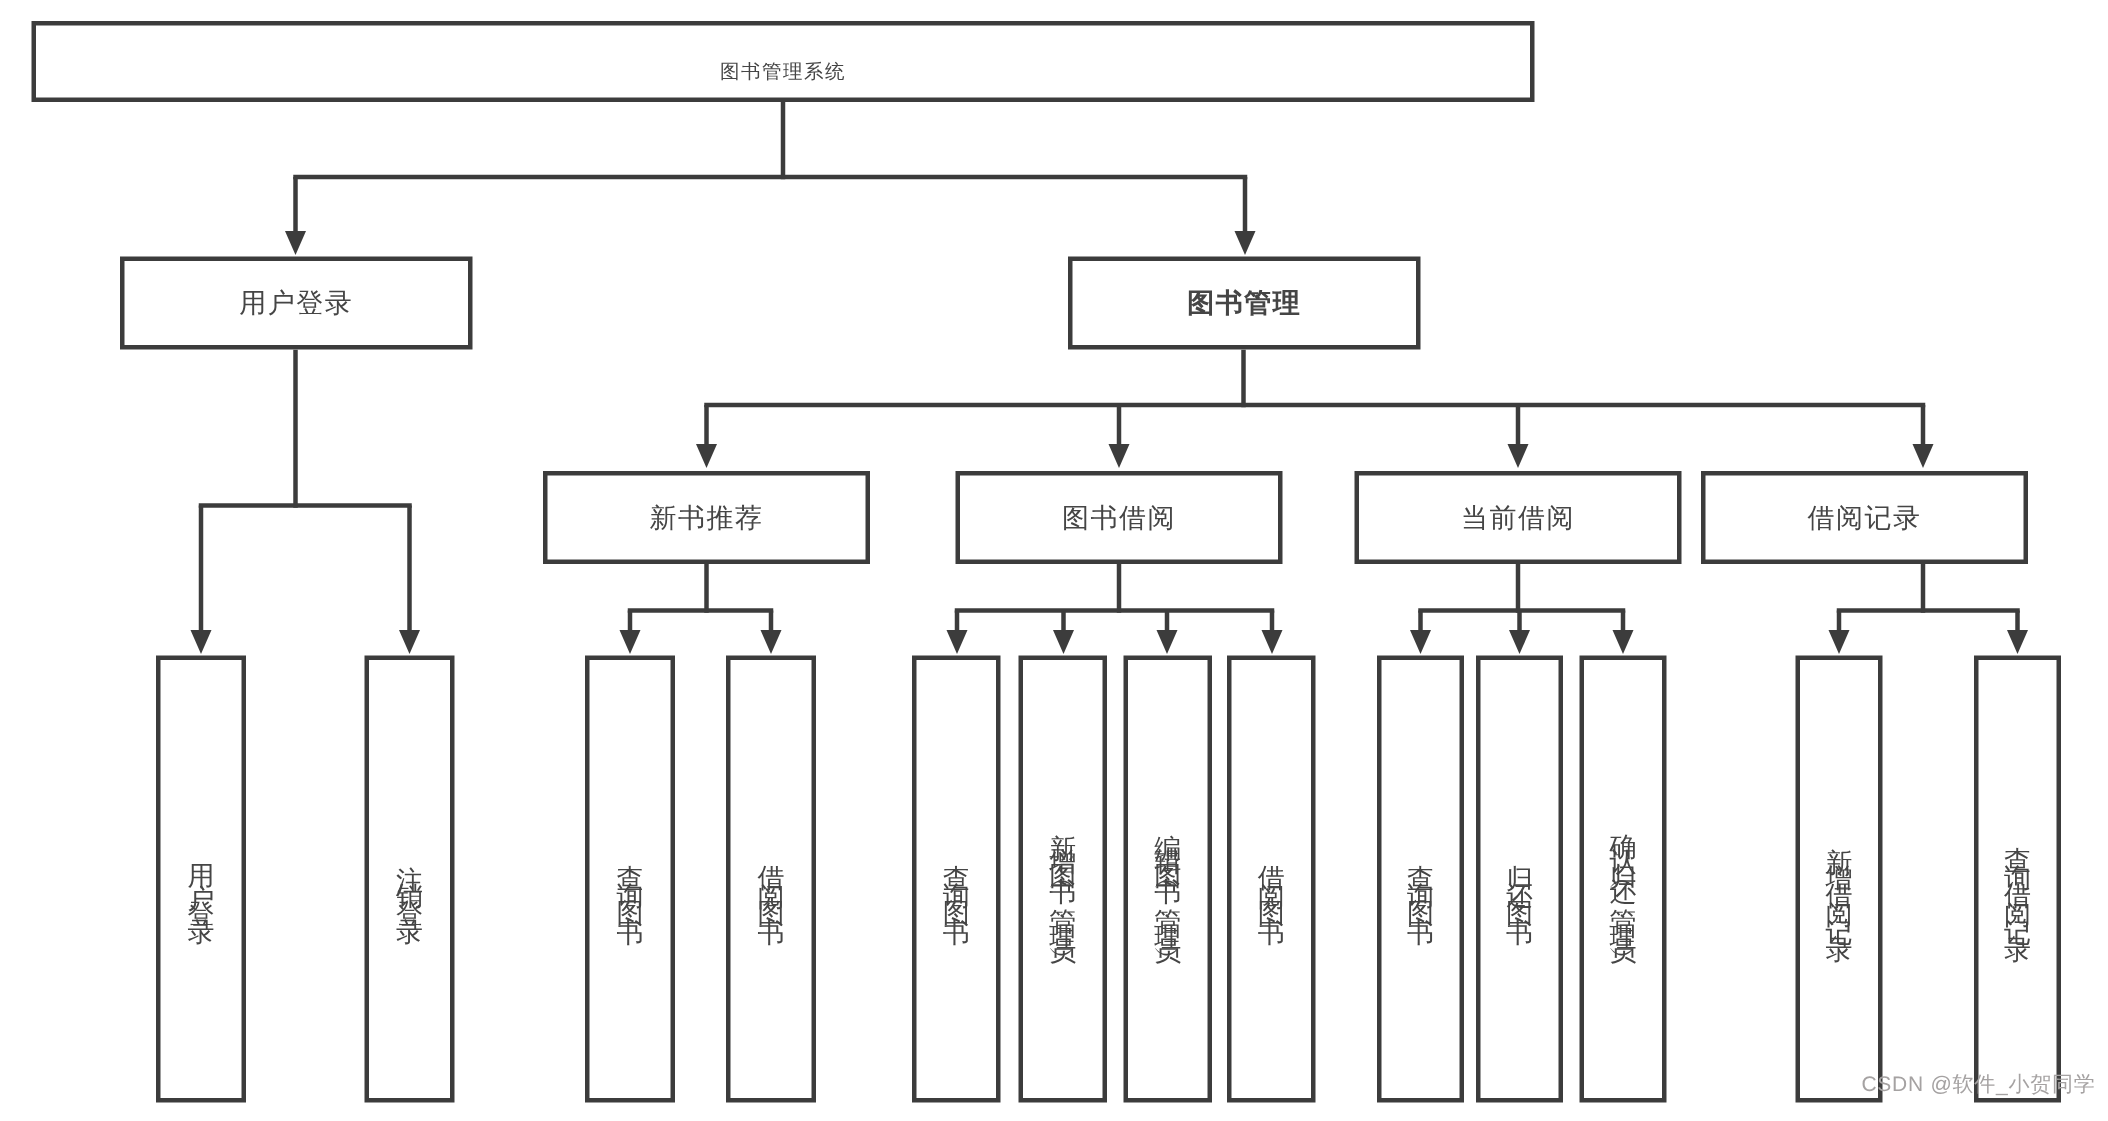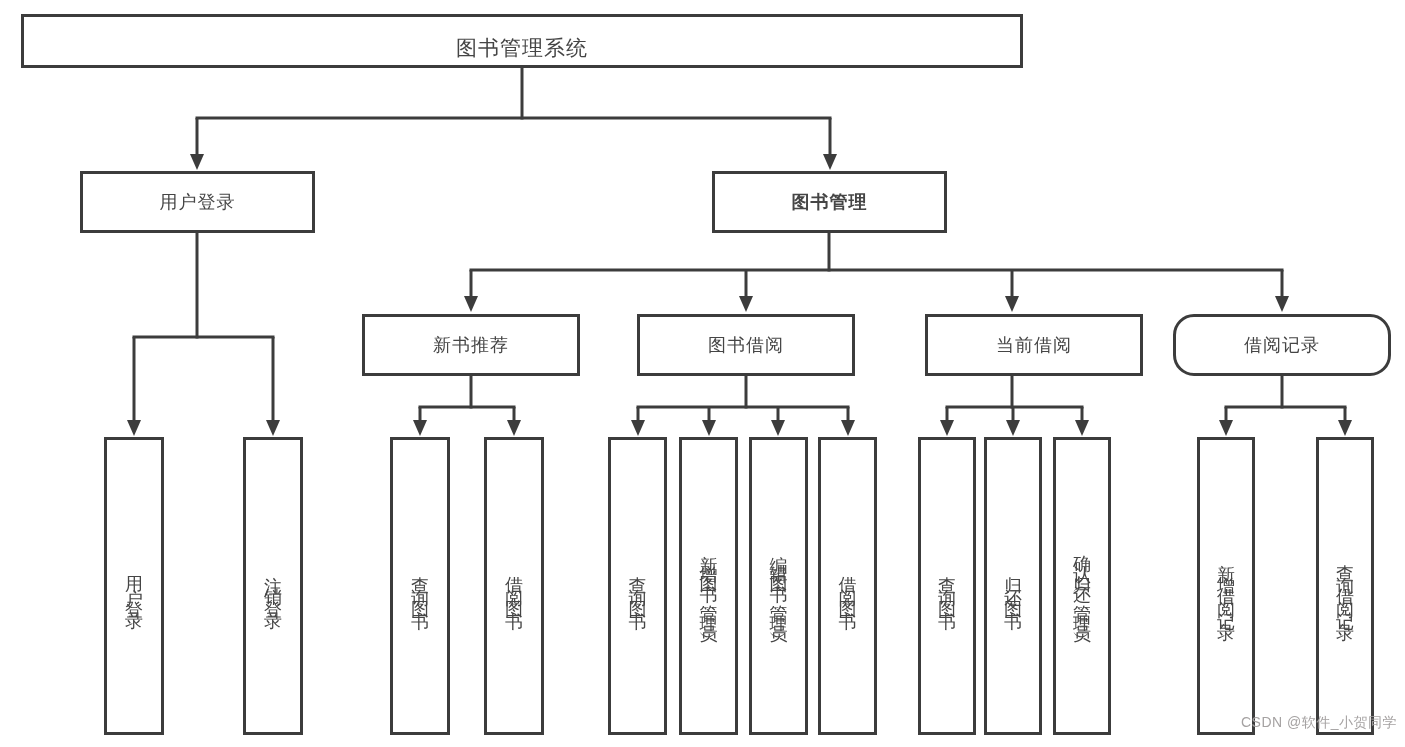--- a/index.html
+++ b/index.html
@@ -36,31 +36,31 @@
     align-items: center;
     justify-content: center;
     color: var(--text);
   }
   .node .hlabel {
     font-size: 18px;
     letter-spacing: 1px;
     white-space: nowrap;
   }
   .node-root { left: 21px; top: 14px; width: 1002px; height: 54px; }
-  .node-root .hlabel { font-size: 21px; margin-top: 13px; }
+  .node-root .hlabel { font-size: 13px; margin-top: 13px; }
 
   .lvl2 { top: 171px; width: 235px; height: 62px; }
   .node-user-login { left: 80px; }
   .node-book-mgmt { left: 712px; font-weight: bold; }
 
   .lvl3 { top: 314px; width: 218px; height: 62px; }
   .node-g0 { left: 362px; }
   .node-g1 { left: 637px; }
-  .node-g2 { left: 925px; }
-  .node-g3 { left: 1173px; border-radius: 21px; }
+  .node-g2 { left: 903px; }
+  .node-g3 { left: 1134px; }
 
   .leaf {
     top: 437px;
     height: 298px;
     writing-mode: vertical-rl;
     text-orientation: mixed;
   }
   .leaf .vlabel {
     font-size: 18px;
     letter-spacing: 12px;

